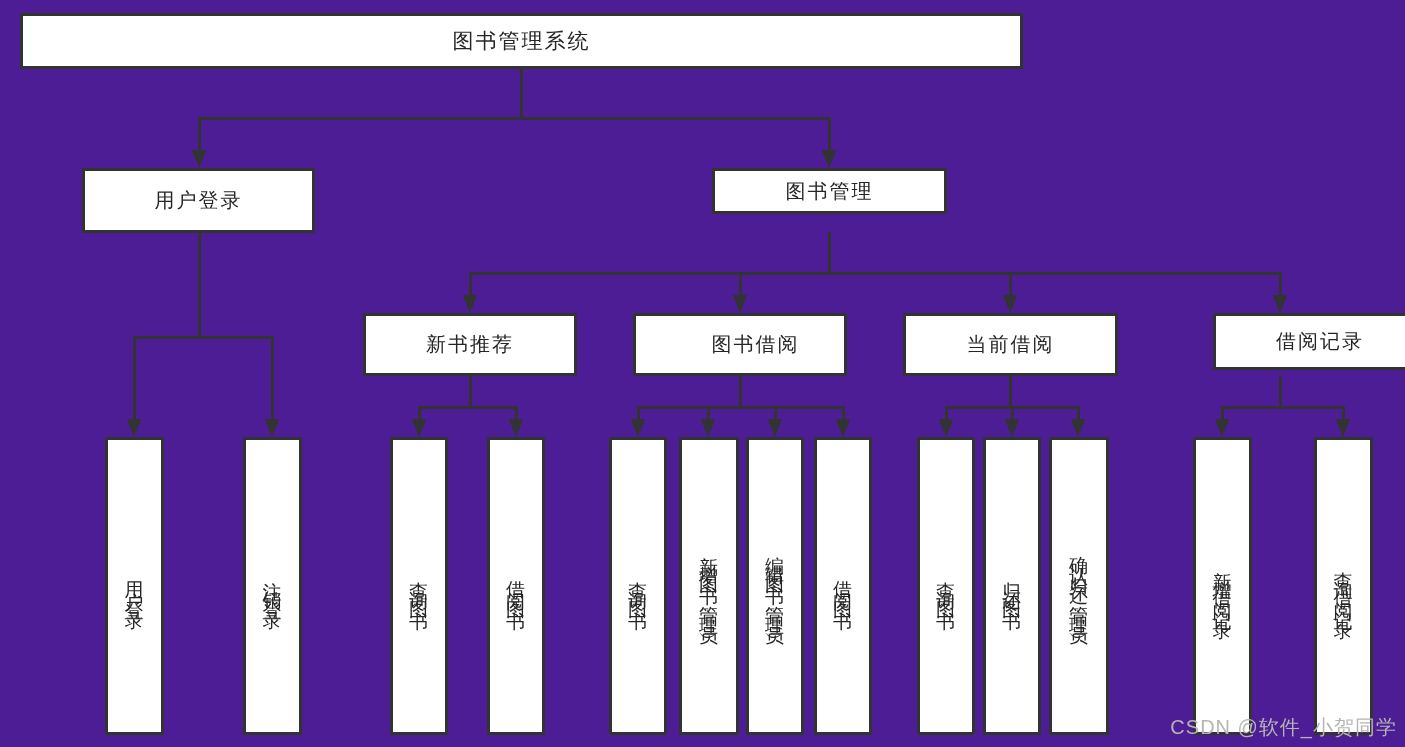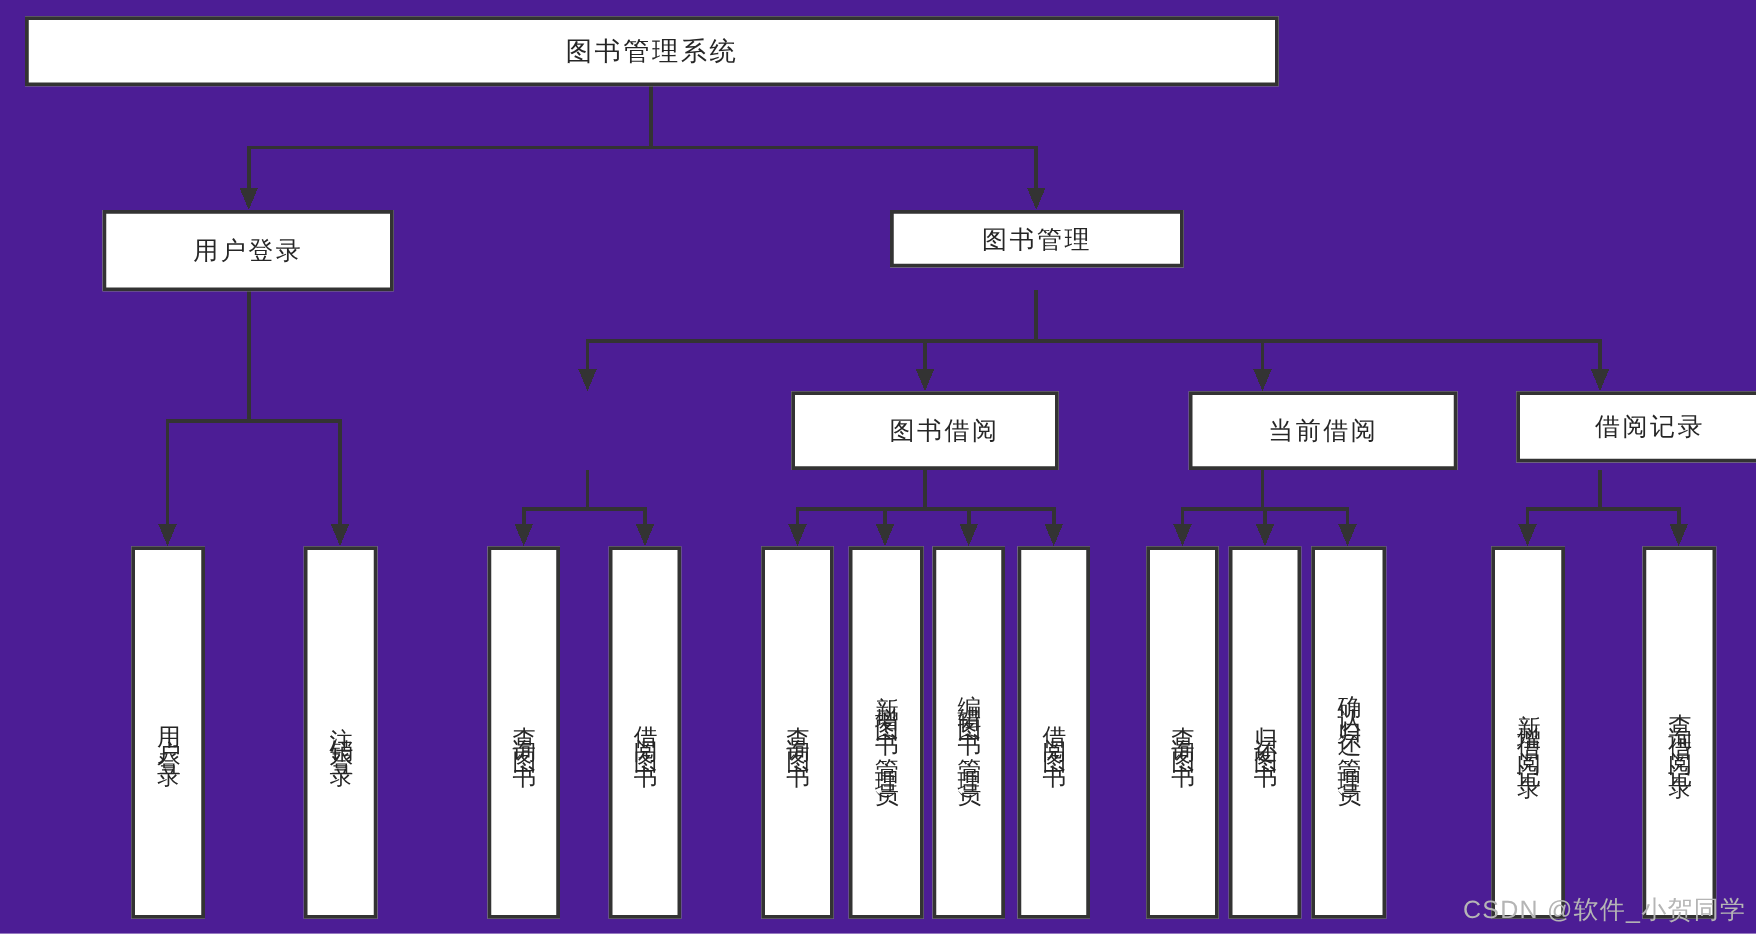--- a/index.html
+++ b/index.html
@@ -116,24 +116,27 @@
     <span>图书管理系统</span>
   </div>
 
   <div class="hbox" style="left:82px; top:168px; width:233px; height:65px;">
     <span>用户登录</span>
   </div>
   <div class="hbox" style="left:712px; top:168px; width:235px; height:46px;">
     <span>图书管理</span>
   </div>
 
+  <div class="hbox" style="left:363px; top:313px; width:214px; height:63px;">
+    <span>新书推荐</span>
+  </div>
   <div class="hbox" style="left:633px; top:313px; width:214px; height:63px;padding-left:31px;">
     <span>图书借阅</span>
   </div>
-  <div class="hbox" style="left:903px; top:313px; width:215px; height:63px;margin-left:48px;">
+  <div class="hbox" style="left:903px; top:313px; width:215px; height:63px;">
     <span>当前借阅</span>
   </div>
   <div class="hbox" style="left:1173px; top:313px; width:214px; height:57px;margin-left:40px;">
     <span>借阅记录</span>
   </div>
 
   <div class="vbox" style="left:105px; width:59px;">
     <span class="vtext">用户登录</span>
   </div>
   <div class="vbox" style="left:243px; width:59px;">

